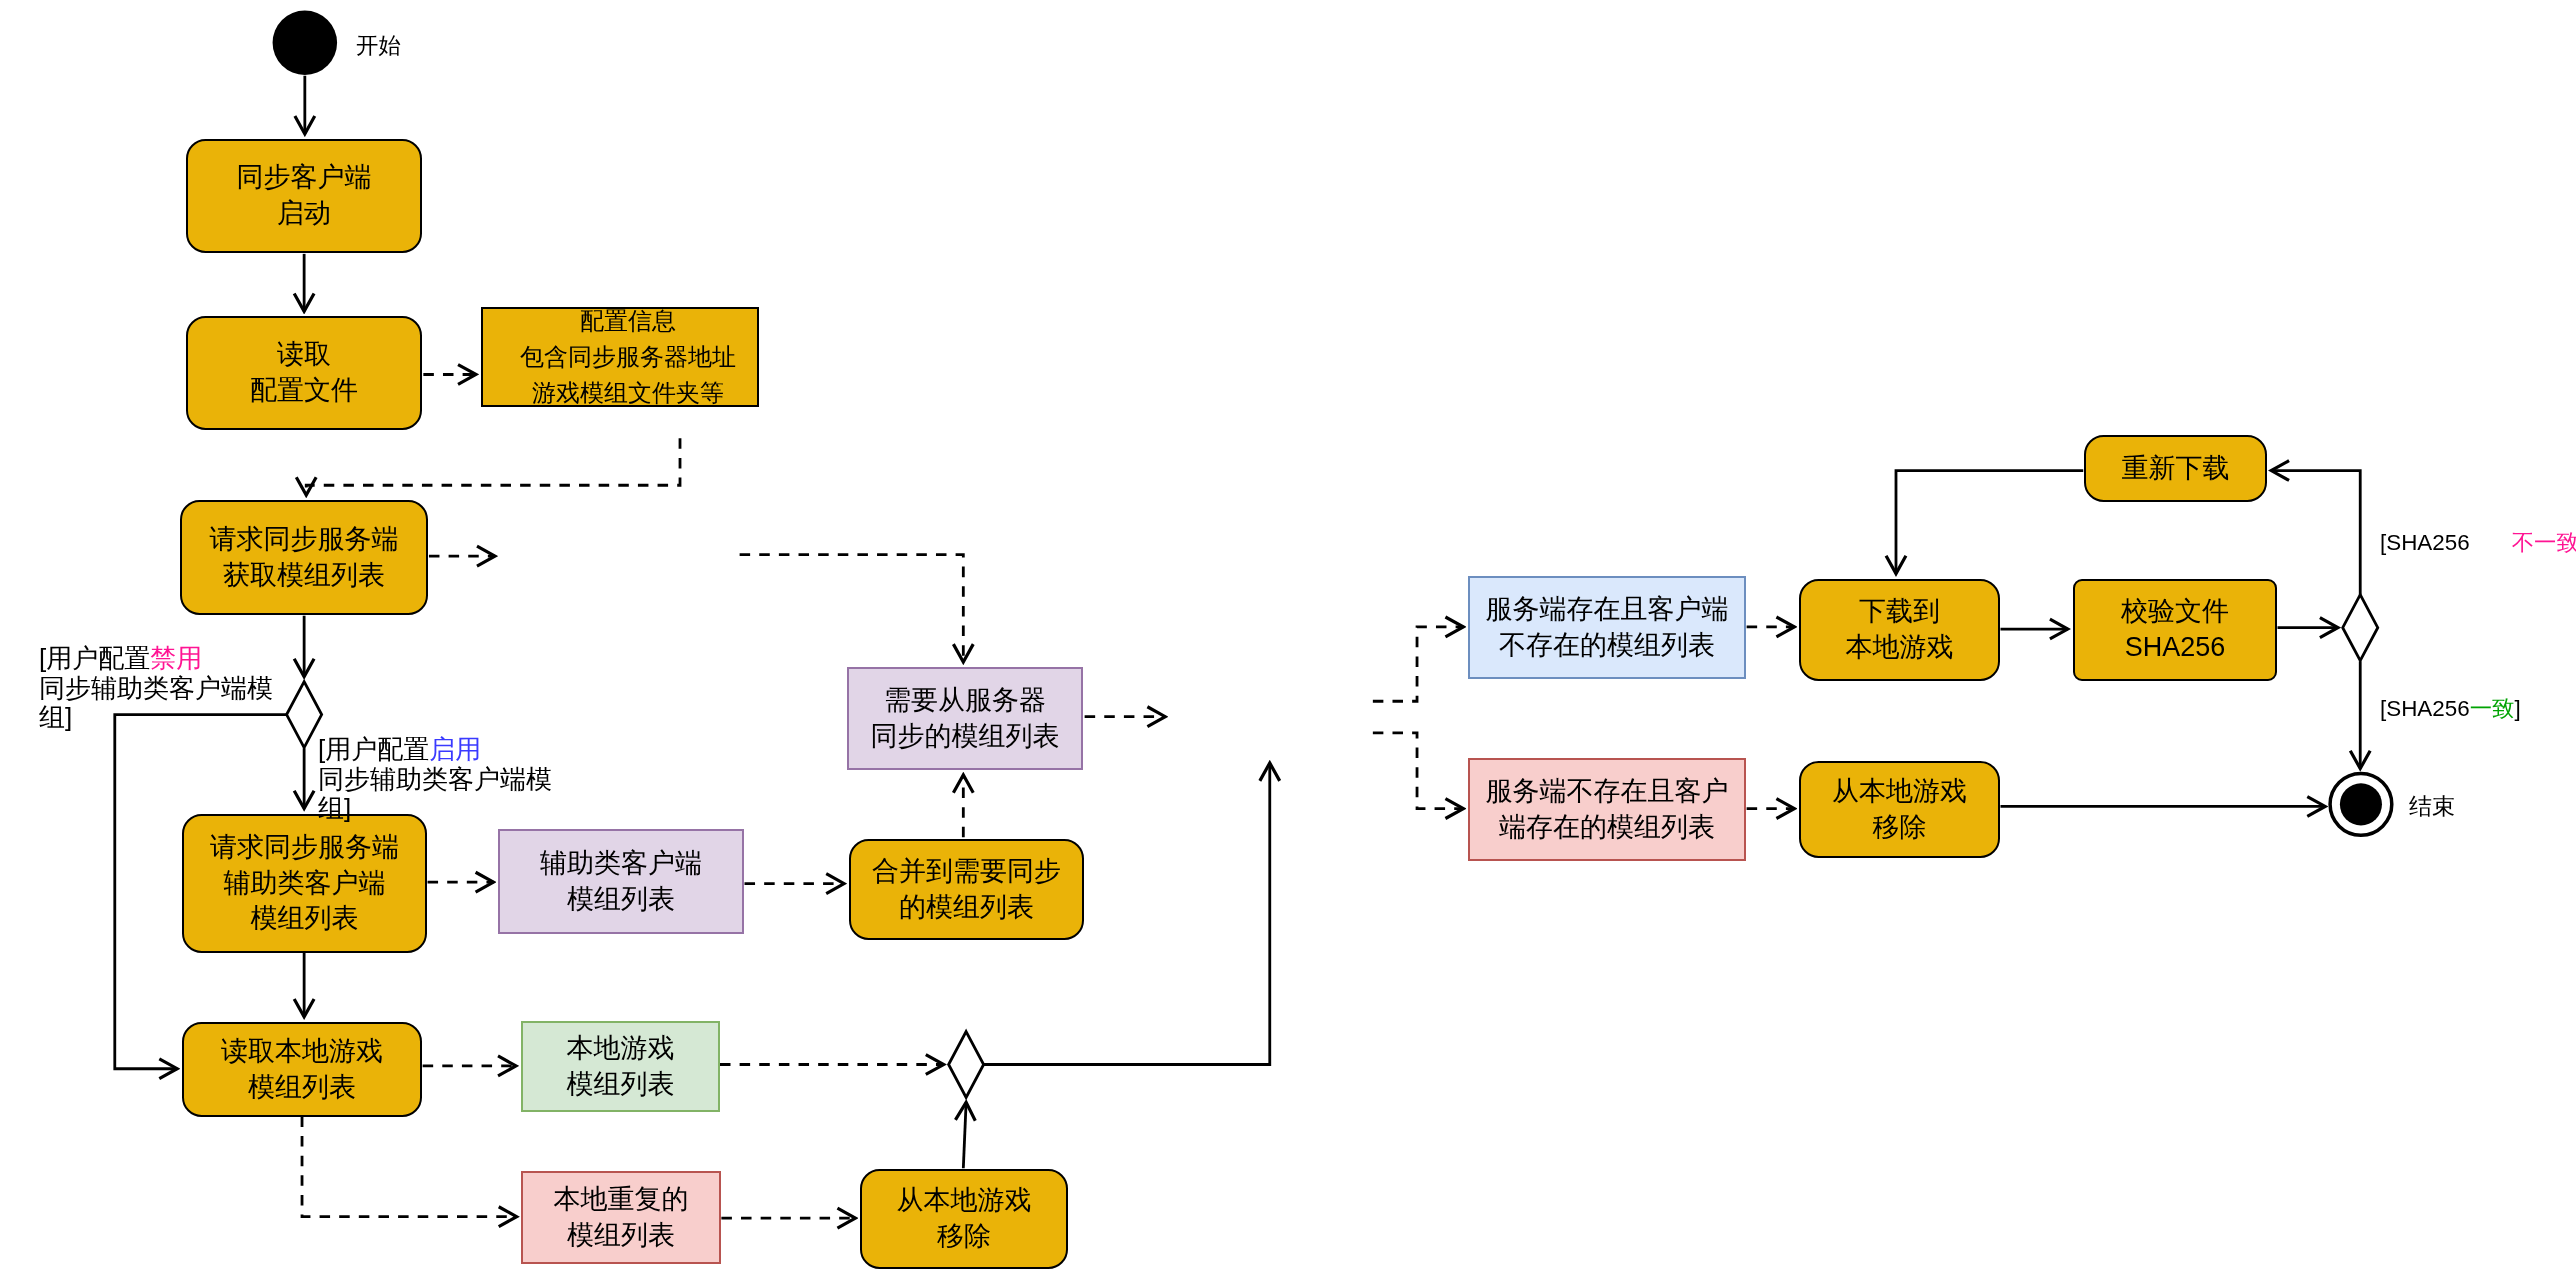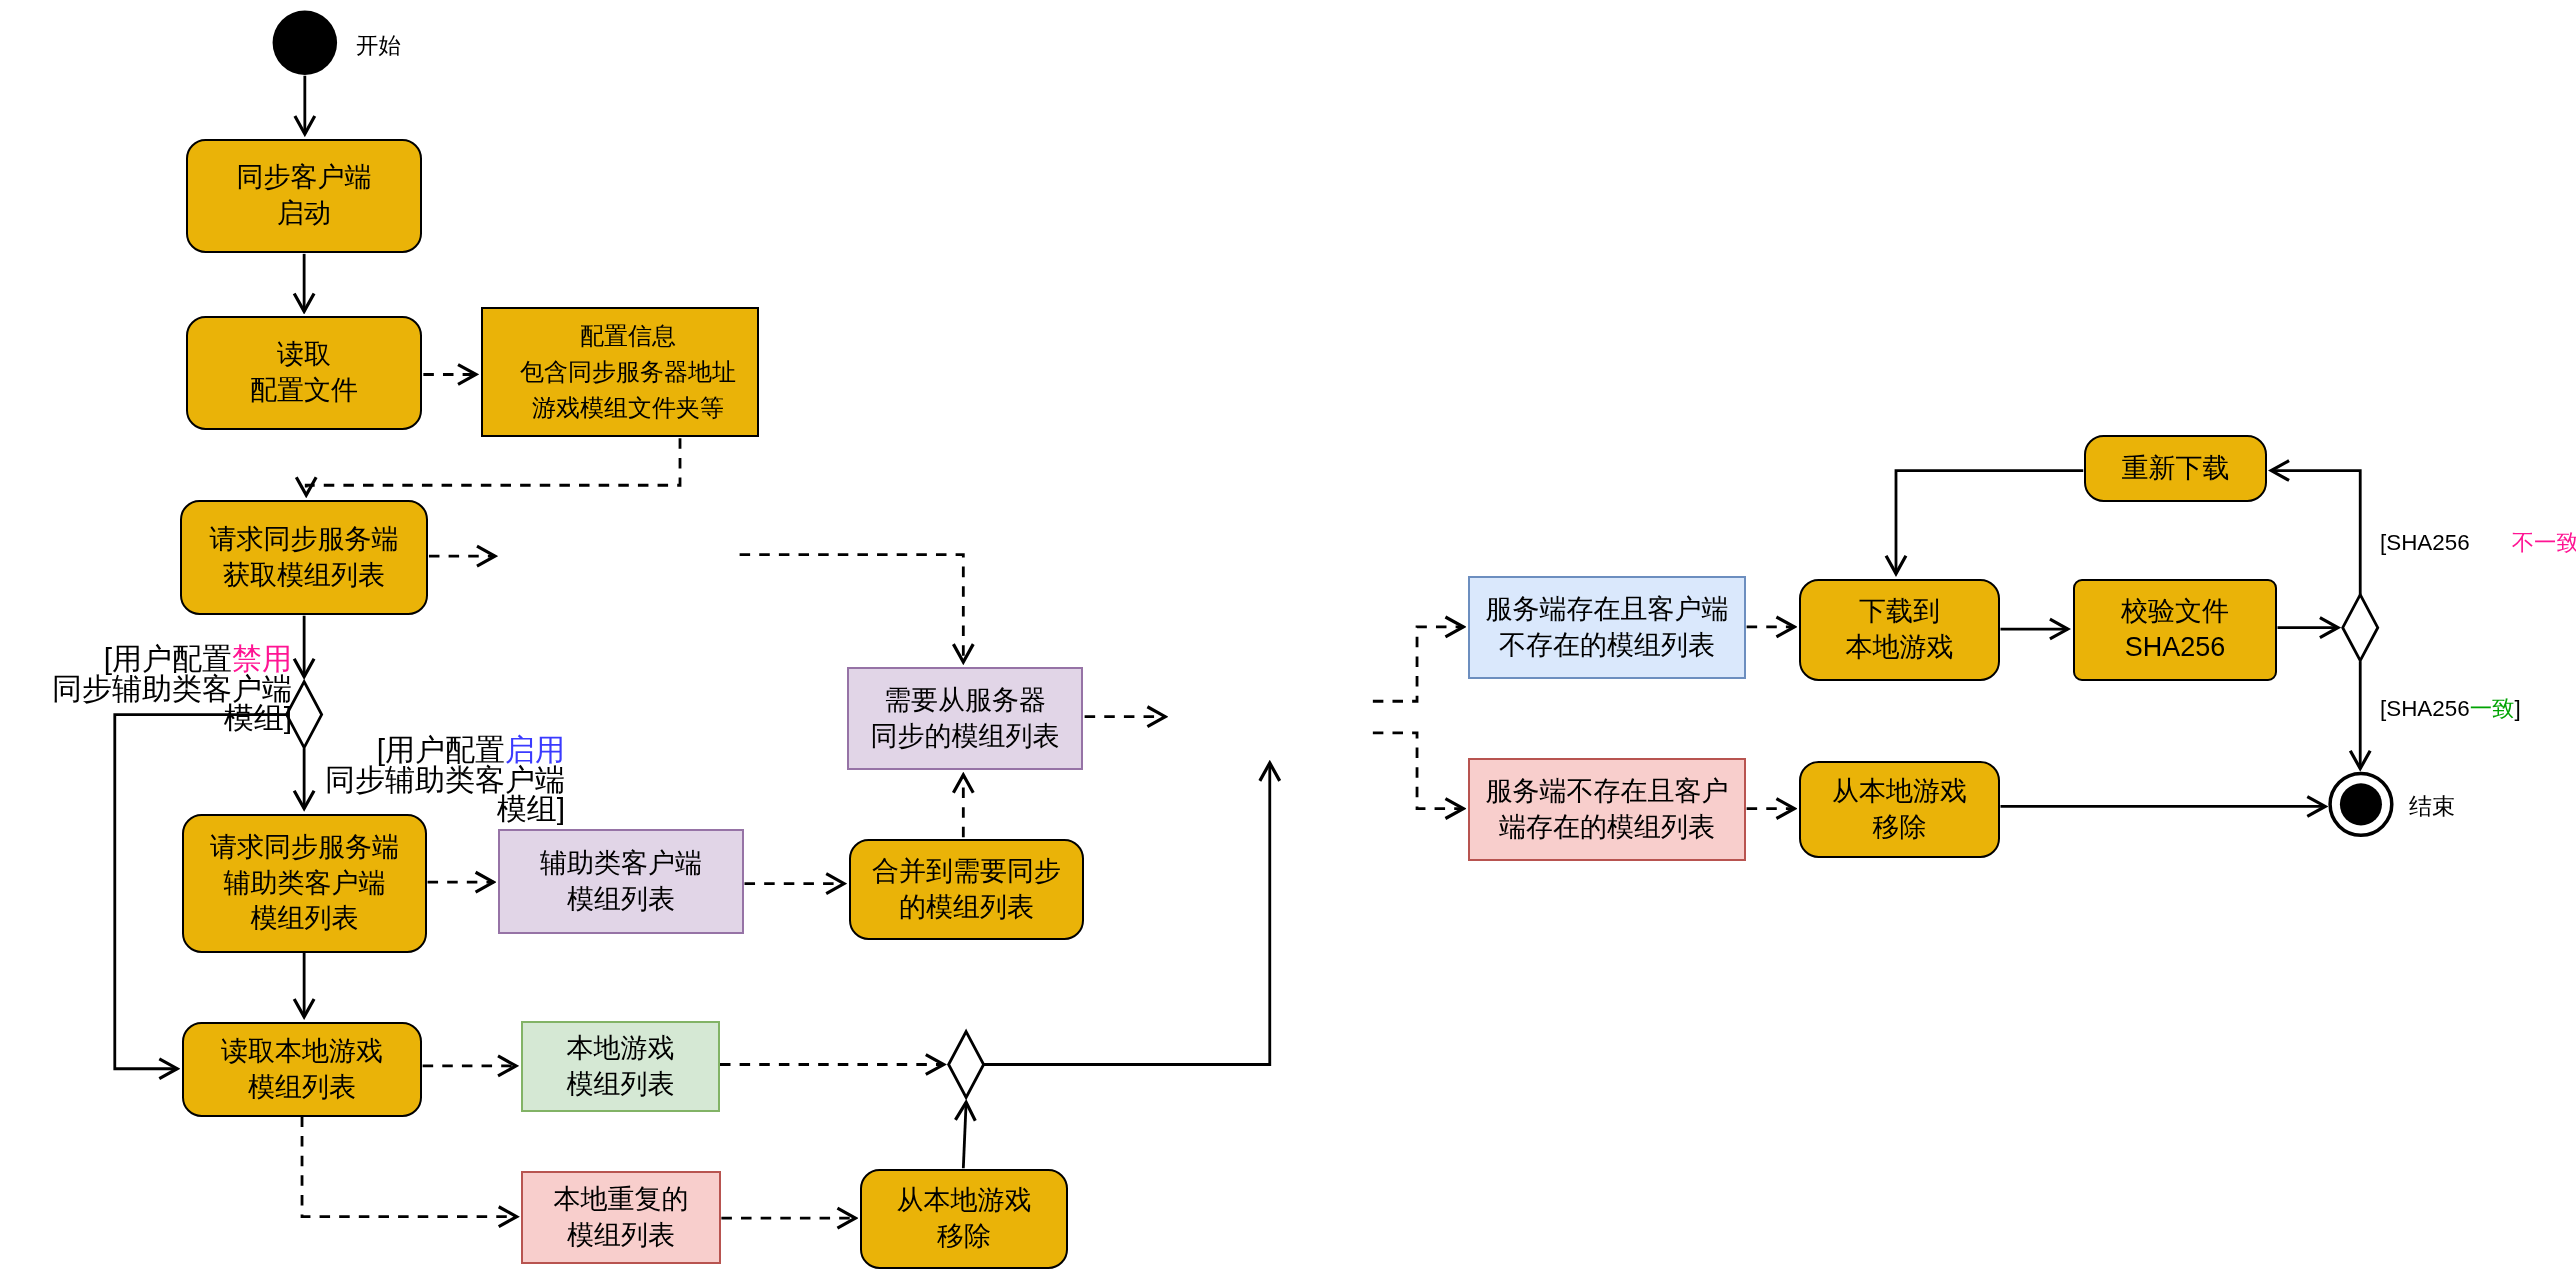--- a/index.html
+++ b/index.html
@@ -20,21 +20,21 @@
     background:#eab308;border:2.8px solid #000000;
   }
   .node{border-radius:19.6px;}
   .note{border-width:2.1px;font-size:24px;line-height:1.5;}
   .databox{border-radius:0;}
   .databox.purple{background:var(--purple-fill);border-color:var(--purple-border);}
   .databox.blue{background:var(--blue-fill);border-color:var(--blue-border);}
   .databox.red{background:var(--red-fill);border-color:var(--red-border);}
   .databox.green{background:var(--green-fill);border-color:var(--green-border);}
   .floatlabel{position:absolute;font-size:22.4px;white-space:nowrap;}
-  .guard{position:absolute;font-size:30px;line-height:29.5px;text-align:right;}
+  .guard{position:absolute;font-size:26px;line-height:29.5px;text-align:left;}
   .kw-disable{color:var(--keyword-disable);}
   .kw-enable{color:var(--keyword-enable);}
   .kw-mismatch{color:var(--keyword-mismatch);margin-left:42px;}
   .kw-match{color:var(--keyword-match);}
 </style>
 </head>
 <body>
 
 <div class="canvas">
 
@@ -86,21 +86,21 @@
     <polygon points="3365,848 3390,895 3365,942 3340,895" fill="#fff" stroke="#000" stroke-width="4"></polygon>
     <polygon points="1377,1471 1402,1518 1377,1565 1352,1518" fill="#fff" stroke="#000" stroke-width="4"></polygon>
     <circle cx="3366" cy="1147" r="44" fill="#fff" stroke="#000" stroke-width="5"></circle>
     <circle cx="3366" cy="1147" r="30" fill="#000"></circle>
   </svg>
 
   <div class="node" style="left:186px;top:139px;width:236px;height:114px;">同步客户端
 启动</div>
   <div class="node" style="left:186px;top:316px;width:236px;height:114px;">读取
 配置文件</div>
-  <div class="note" style="left:481px;top:307px;width:278px;height:130px;padding-left:16px;">配置信息
+  <div class="note" style="left:481px;top:307px;width:278px;height:100px;padding-left:16px;">配置信息
 包含同步服务器地址
 游戏模组文件夹等</div>
   <div class="node" style="left:180px;top:500px;width:248px;height:115px;">请求同步服务端
 获取模组列表</div>
   <div class="node" style="left:182px;top:814px;width:245px;height:139px;">请求同步服务端
 辅助类客户端
 模组列表</div>
   <div class="databox purple" style="left:498px;top:829px;width:246px;height:105px;">辅助类客户端
 模组列表</div>
   <div class="node" style="left:849px;top:839px;width:235px;height:101px;">合并到需要同步

